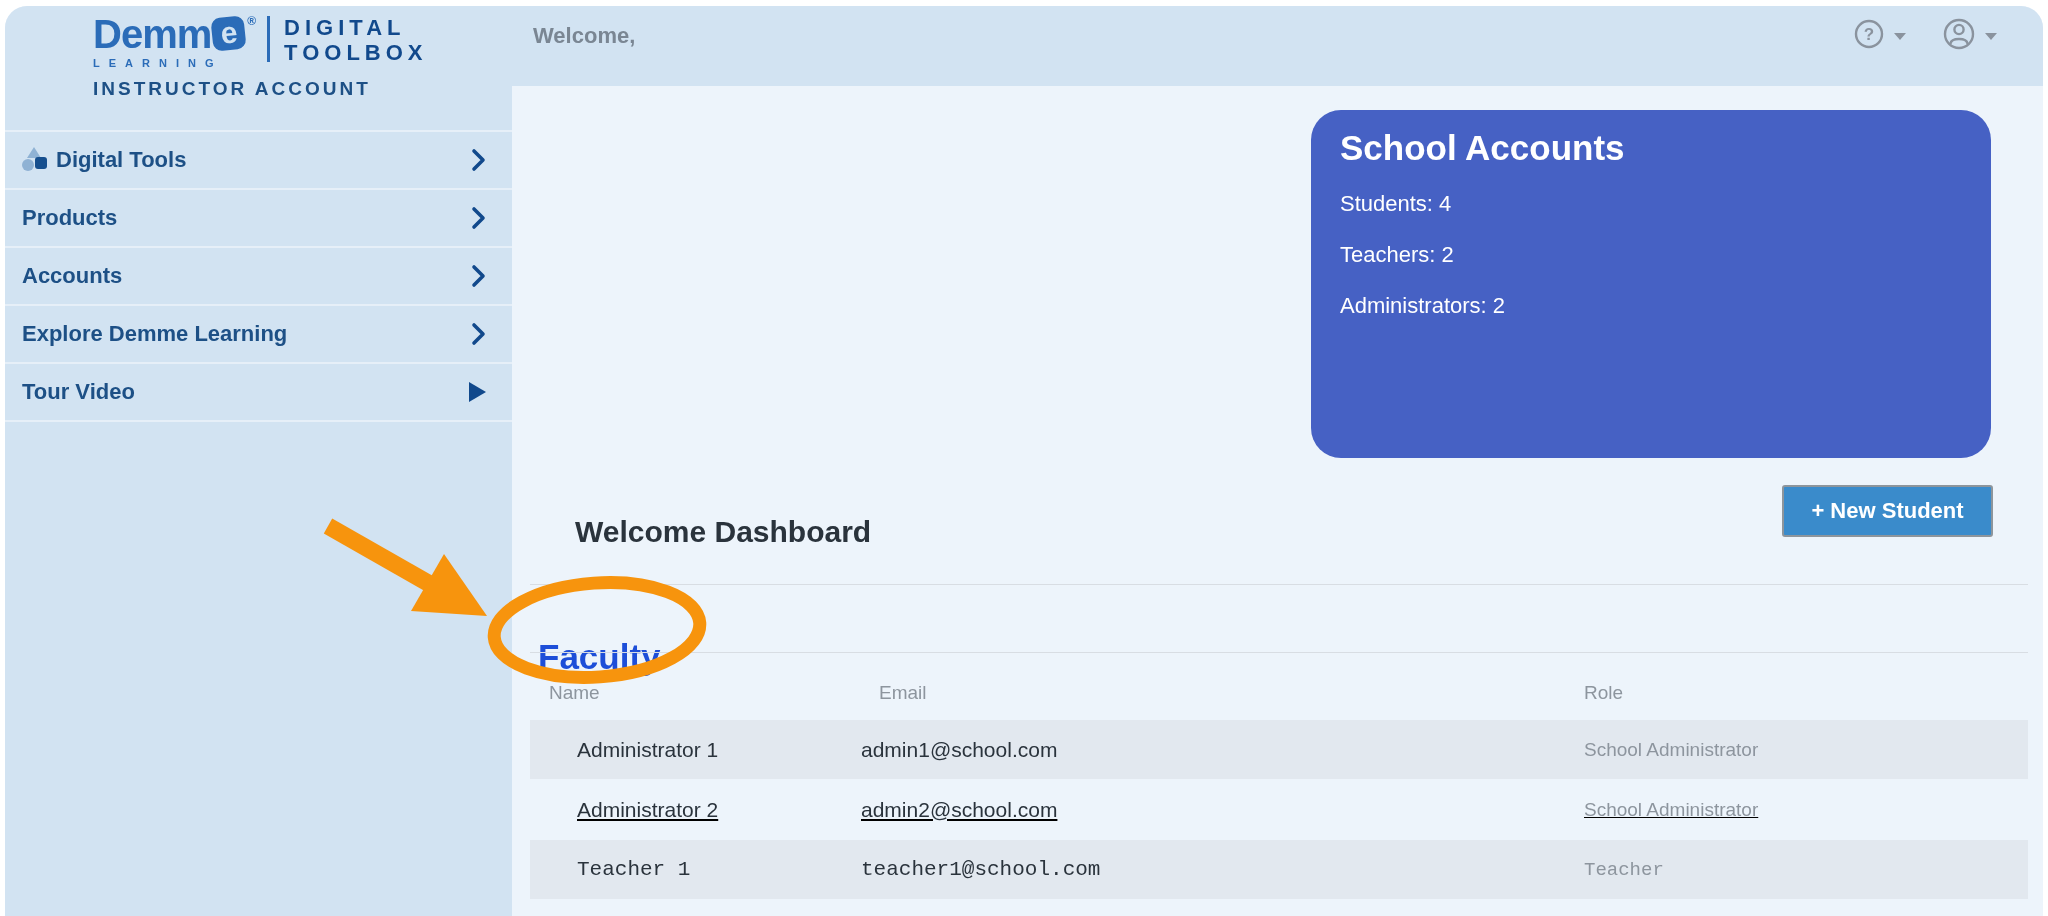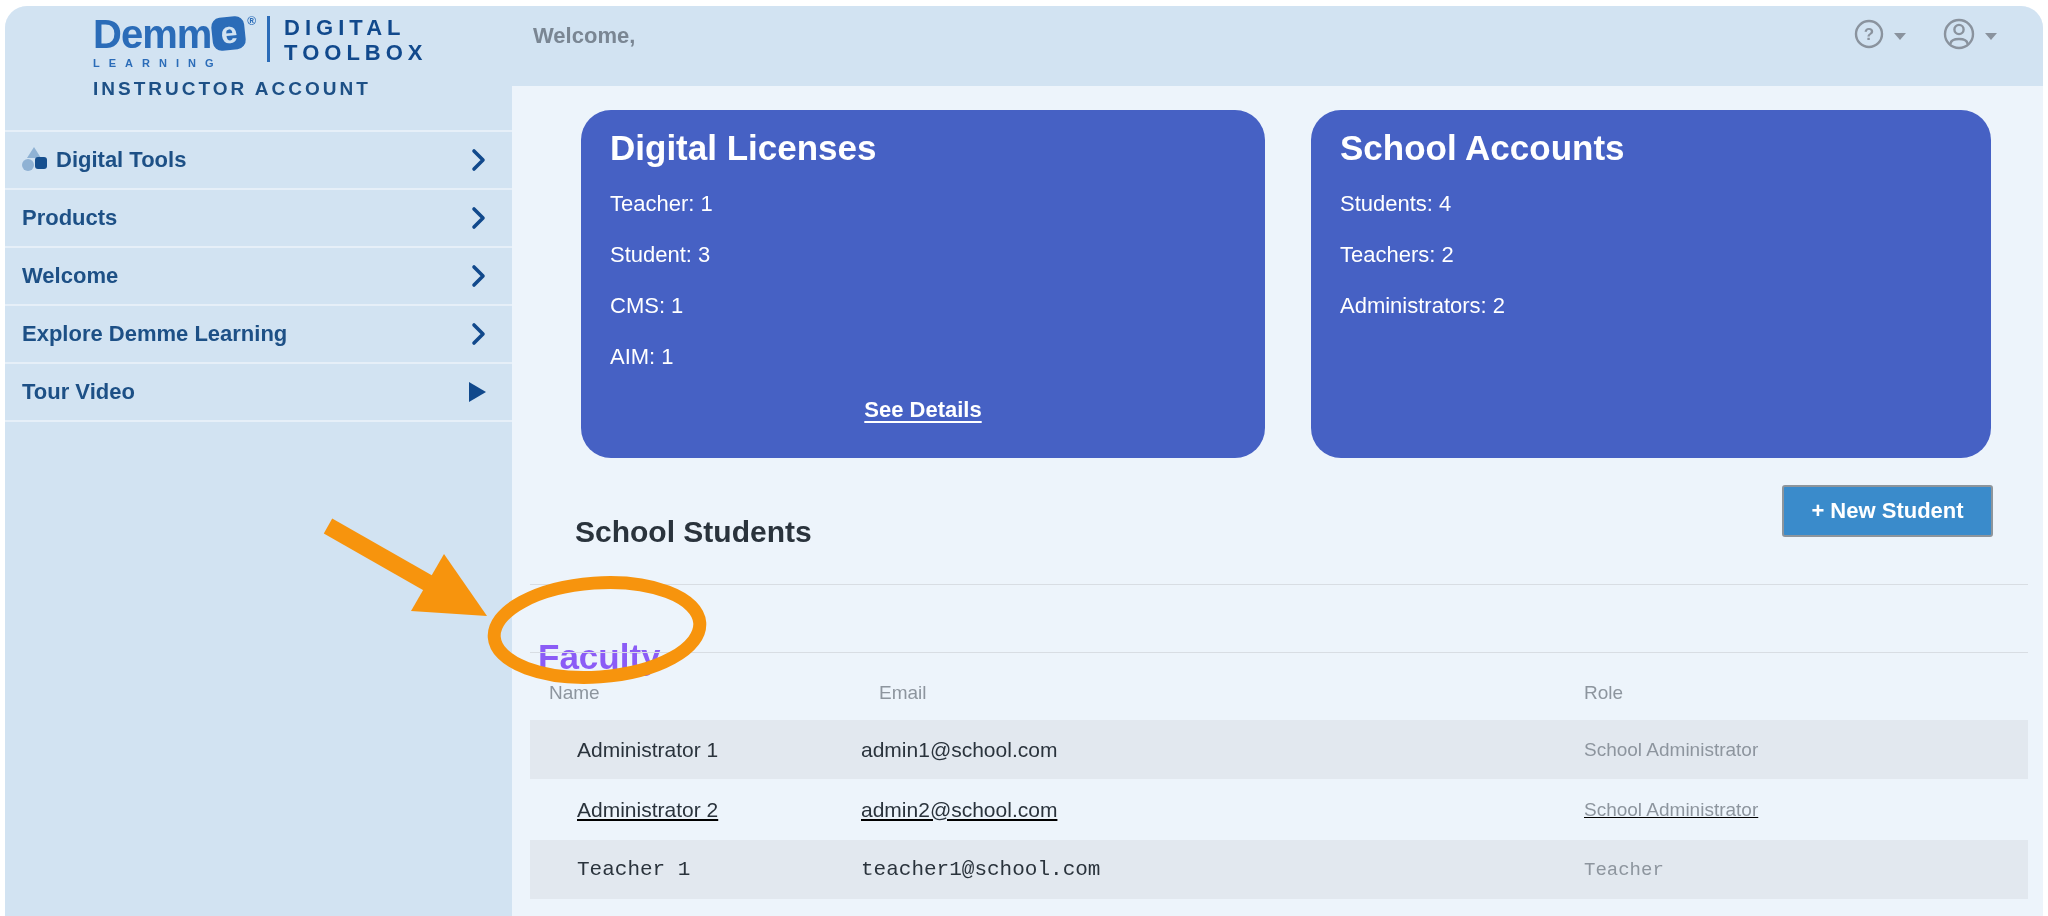--- a/index.html
+++ b/index.html
@@ -53,21 +53,21 @@
   .stat0{top:81px;} .stat1{top:132px;} .stat2{top:183px;} .stat3{top:234px;}
   .see-details{position:absolute;left:0;top:287px;width:100%;text-align:center;font-size:22px;font-weight:600;
                text-decoration:underline;text-underline-offset:4px;color:#ffffff;cursor:pointer;}
   .page-title{position:absolute;left:63px;top:422px;font-size:30px;font-weight:600;color:#2a333c;}
   .new-student-btn{position:absolute;left:1270px;top:412px;width:211px;height:52px;background:#3a8bcb;
                    border:2px solid #8d959c;border-radius:3px;color:#ffffff;font-size:22px;font-weight:600;
                    display:flex;align-items:center;justify-content:center;cursor:pointer;
                    font-family:"Liberation Sans", sans-serif;}
   .divider{position:absolute;left:18px;width:1498px;height:1px;background:#d8dde3;}
   .div-1{top:511px;} .div-2{top:579px;}
-  .faculty-title{position:absolute;left:26px;top:535px;font-size:35px;font-weight:600;color:#8b5cf6;}
+  .faculty-title{position:absolute;left:26px;top:535px;font-size:35px;font-weight:600;color:#1d4ed8;}
   .table-header{position:absolute;left:18px;top:600px;width:1498px;height:40px;display:grid;
                 grid-template-columns:330px 705px auto;align-items:center;padding-left:19px;box-sizing:border-box;}
   .th{font-size:19px;color:#8d959e;}
   .trow{position:absolute;left:18px;width:1498px;height:59px;display:grid;
         grid-template-columns:284px 723px auto;align-items:center;padding-left:47px;box-sizing:border-box;}
   .row-0{top:647px;background:#e2e8ef;}
   .row-1{top:707px;text-decoration:underline;}
   .row-2{top:767px;background:#e2e8ef;font-family:Liberation Mono, monospace;}
   .td-name,.td-email{font-size:21px;color:#2a333c;}
   .td-role{font-size:19px;color:#8d959e;}
@@ -115,21 +115,21 @@
       </div>
       <div class="nav-item">
         <span class="nav-label">Products</span>
         <span class="chev">
           <svg width="20" height="28" viewBox="0 0 20 28">
               <path d="M6 5 L15 14 L6 23" fill="none" stroke="#11498c" stroke-width="3.6" stroke-linecap="round" stroke-linejoin="round"></path>
             </svg>
         </span>
       </div>
       <div class="nav-item">
-        <span class="nav-label">Welcome</span>
+        <span class="nav-label">Accounts</span>
         <span class="chev">
           <svg width="20" height="28" viewBox="0 0 20 28">
               <path d="M6 5 L15 14 L6 23" fill="none" stroke="#11498c" stroke-width="3.6" stroke-linecap="round" stroke-linejoin="round"></path>
             </svg>
         </span>
       </div>
       <div class="nav-item">
         <span class="nav-label">Explore Demme Learning</span>
         <span class="chev">
           <svg width="20" height="28" viewBox="0 0 20 28">
@@ -164,37 +164,29 @@
             <path d="M10.5 29.5 C11.5 23.5, 26.5 23.5, 27.5 29.5" fill="none" stroke="#8a939e" stroke-width="2.4" stroke-linecap="round"></path>
           </svg>
         </span>
         <span class="caret"></span>
       </div>
     </div>
   </header>
 
   <main class="main">
 
-    <section class="card card-licenses">
-      <div class="card-title">Digital Licenses</div>
-      <div class="stat stat0">Teacher: 1</div>
-      <div class="stat stat1">Student: 3</div>
-      <div class="stat stat2">CMS: 1</div>
-      <div class="stat stat3">AIM: 1</div>
-      <div class="see-details">See Details</div>
-    </section>
 
     <section class="card card-accounts">
       <div class="card-title">School Accounts</div>
       <div class="stat stat0">Students: 4</div>
       <div class="stat stat1">Teachers: 2</div>
       <div class="stat stat2">Administrators: 2</div>
     </section>
 
-    <h1 class="page-title">School Students</h1>
+    <h1 class="page-title">Welcome Dashboard</h1>
     <button class="new-student-btn">+ New Student</button>
 
     <div class="divider div-1"></div>
     <h2 class="faculty-title">Faculty</h2>
     <div class="divider div-2"></div>
 
     <div class="table-header">
       <span class="th">Name</span>
       <span class="th">Email</span>
       <span class="th">Role</span>

